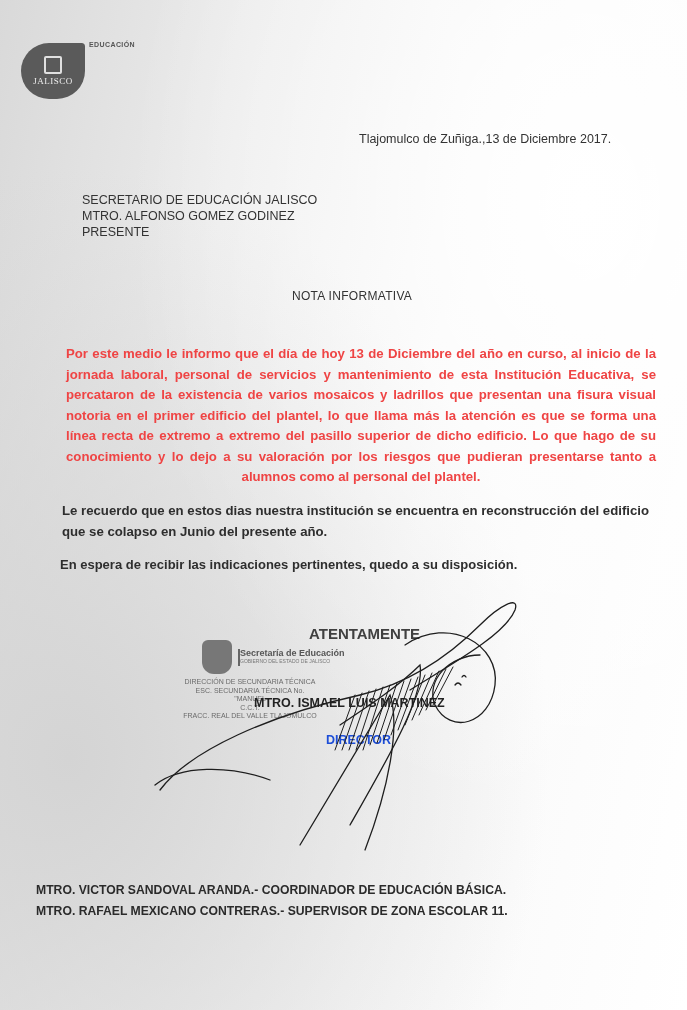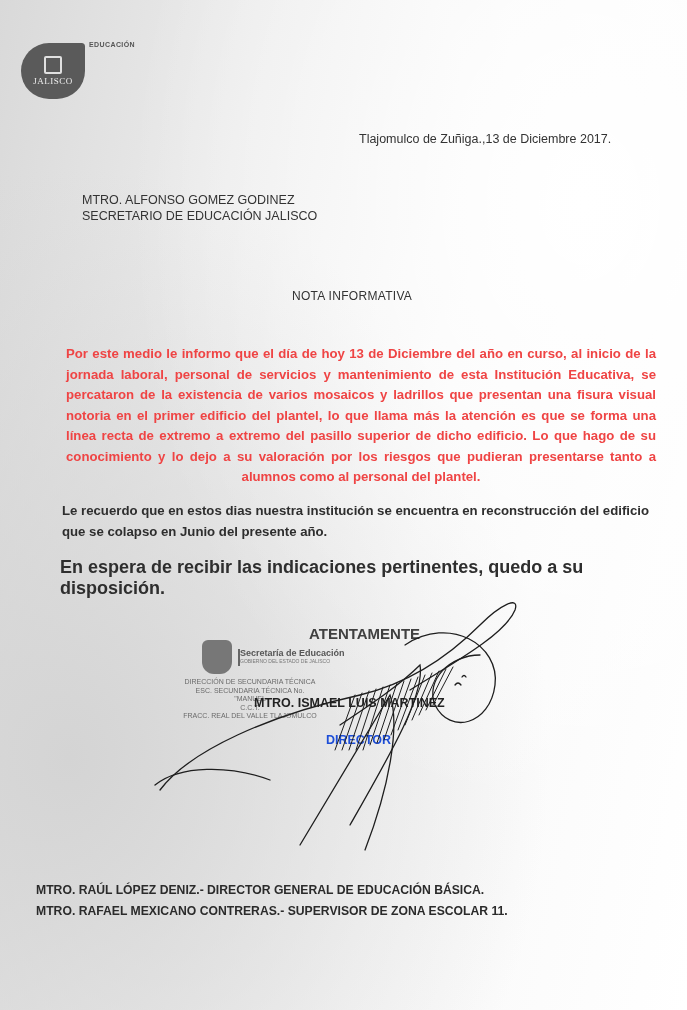--- a/index.html
+++ b/index.html
@@ -26,21 +26,21 @@
   .recipient div { white-space: nowrap; }
   .title { left: 292px; top: 289px; font-size: 12px; color: #333; letter-spacing: 0.3px; }
   .para1 {
     left: 66px; top: 344px; width: 590px; font-size: 13.2px; line-height: 20.5px;
     font-weight: bold; color: #ef4444; text-align: justify; text-align-last: center;
   }
   .para2 {
     left: 62px; top: 500px; width: 594px; font-size: 13.2px; line-height: 21px;
     font-weight: bold; color: #2e2e2e;
   }
-  .para3 { left: 60px; top: 557px; font-size: 18px; font-weight: bold; color: #2e2e2e; }
+  .para3 { left: 60px; top: 557px; font-size: 13px; font-weight: bold; color: #2e2e2e; }
   .closing { left: 309px; top: 625px; font-size: 15px; font-weight: bold; color: #404040; }
   .stamp { left: 150px; top: 640px; width: 200px; color: #6a6a6a; font-size: 7px; line-height: 8.5px; text-align: center; }
   .stamp-top { display: flex; align-items: center; gap: 6px; margin-left: 52px; margin-bottom: 4px; }
   .stamp-seal { width: 30px; height: 34px; background: #777; border-radius: 6px 6px 12px 12px; }
   .stamp-org { text-align: left; border-left: 2px solid #666; }
   .stamp-org .org-main { font-size: 9px; font-weight: bold; color: #555; }
   .stamp-org .org-sub { font-size: 5px; color: #777; }
   .signer { left: 254px; top: 696px; font-size: 12.5px; font-weight: bold; color: #222; }
   .signer-role { left: 326px; top: 733px; font-size: 12.5px; font-weight: bold; color: #1d4ed8; }
   .signature { left: 150px; top: 585px; width: 390px; height: 270px; pointer-events: none; }
@@ -52,22 +52,23 @@
 
 <div class="abs logo">
   <div class="crest"></div>
   <span class="logo-text">JALISCO</span>
 </div>
 <div class="abs edu-label">EDUCACIÓN</div>
 
 <div class="abs date-line">Tlajomulco de Zuñiga.,13 de Diciembre 2017.</div>
 
 <div class="abs recipient">
+  <div>SECRETARIO DE EDUCACIÓN JALISCO</div>
   <div>MTRO. ALFONSO GOMEZ GODINEZ</div>
-  <div>SECRETARIO DE EDUCACIÓN JALISCO</div>
+  <div>PRESENTE</div>
 </div>
 
 <div class="abs title">NOTA INFORMATIVA</div>
 
 <div class="abs para1">Por este medio le informo que el día de hoy 13 de Diciembre del año en curso, al inicio de la jornada laboral, personal de servicios y mantenimiento de esta Institución Educativa, se percataron de la existencia de varios mosaicos  y ladrillos que presentan una fisura visual notoria  en el primer edificio del plantel, lo que llama más la atención es que se forma una línea recta de extremo a extremo del pasillo superior de dicho edificio. Lo que hago de su conocimiento y lo dejo a su valoración por los riesgos que pudieran presentarse tanto a alumnos como al  personal del plantel.</div>
 <div class="abs para2">Le recuerdo que en estos dias nuestra institución se encuentra en reconstrucción del edificio que se  colapso en Junio del presente año.</div>
 <div class="abs para3">En espera de recibir las indicaciones pertinentes, quedo a su disposición.</div>
 
 <div class="abs closing">ATENTAMENTE</div>
 
@@ -111,15 +112,15 @@
         <path d="M 282 88 L 262 135"></path>
       <path d="M 289 86 L 269 130"></path>
         <path d="M 296 84 L 276 125"></path>
         <path d="M 303 82 L 283 120"></path>
     </g>
     <path d="M 305 100 q 3 -4 6 0 M 312 92 q 2 -3 4 0"></path>
   </g>
 </svg>
 
 <div class="abs cc">
-  <div>MTRO. RAÚL LÓPEZ DENIZ.- DIRECTOR GENERAL DE EDUCACIÓN BÁSICA.</div>
+  <div>MTRO. VICTOR SANDOVAL ARANDA.- COORDINADOR DE EDUCACIÓN BÁSICA.</div>
   <div>MTRO. RAFAEL MEXICANO CONTRERAS.- SUPERVISOR DE ZONA ESCOLAR 11.</div>
 </div>
 
 </body></html>

